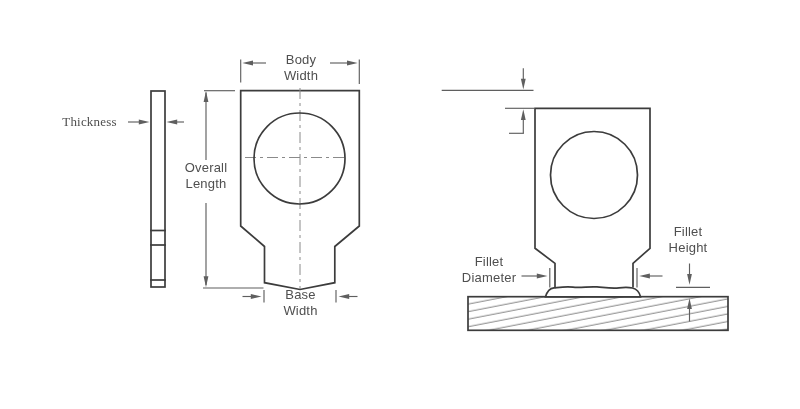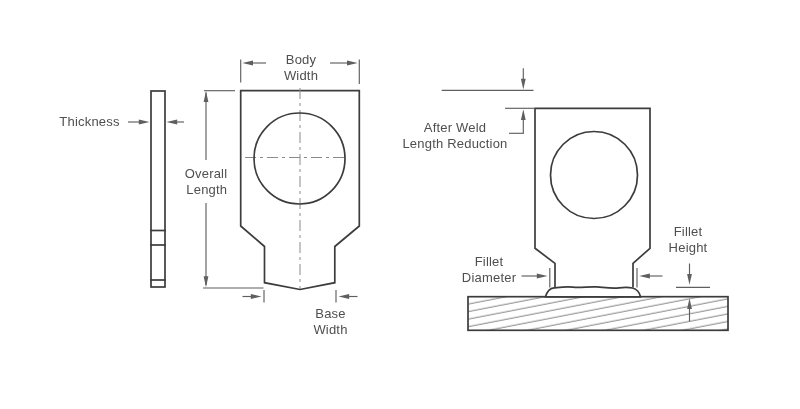--- a/index.html
+++ b/index.html
@@ -138,32 +138,30 @@
 
     <g>
       <line class="dim" x1="689.5" y1="263.5" x2="689.5" y2="275"></line>
       <polygon class="ah" points="689.5,284.7 691.9,273.9 687.1,273.9"></polygon>
       <line class="dim" x1="676" y1="287.3" x2="710" y2="287.3"></line>
       <polygon class="ah" points="689.5,298.3 691.9,309.1 687.1,309.1"></polygon>
       <line class="dim" x1="689.5" y1="307.5" x2="689.5" y2="321.5"></line>
     </g>
   </svg>
 
-  <div class="lbl" style="left:89.5px; top:122px;">Thickness</div>
+  <div class="lbl" style="left:89.5px; top:122px;font-family:Liberation Serif, serif;">Thickness</div>
 
-  <div class="lbl" style="left:206px; top:182px;text-align:right;">Overall
+  <div class="lbl" style="left:206px; top:176px;">Overall
 Length</div>
 
   <div class="lbl" style="left:301px; top:67.5px;">Body
 Width</div>
 
-  <div class="lbl" style="left:300.5px; top:322px;margin-left:30px;">Base
+  <div class="lbl" style="left:300.5px; top:303px;">Base
 Width</div>
 
-  <div class="lbl" style="left:455px; top:135.5px;">After Weld
-Length Reduction</div>
 
   <div class="lbl" style="left:489px; top:270px;">Fillet
 Diameter</div>
 
   <div class="lbl" style="left:688px; top:240px;">Fillet
 Height</div>
 </div>
 
 </body></html>

